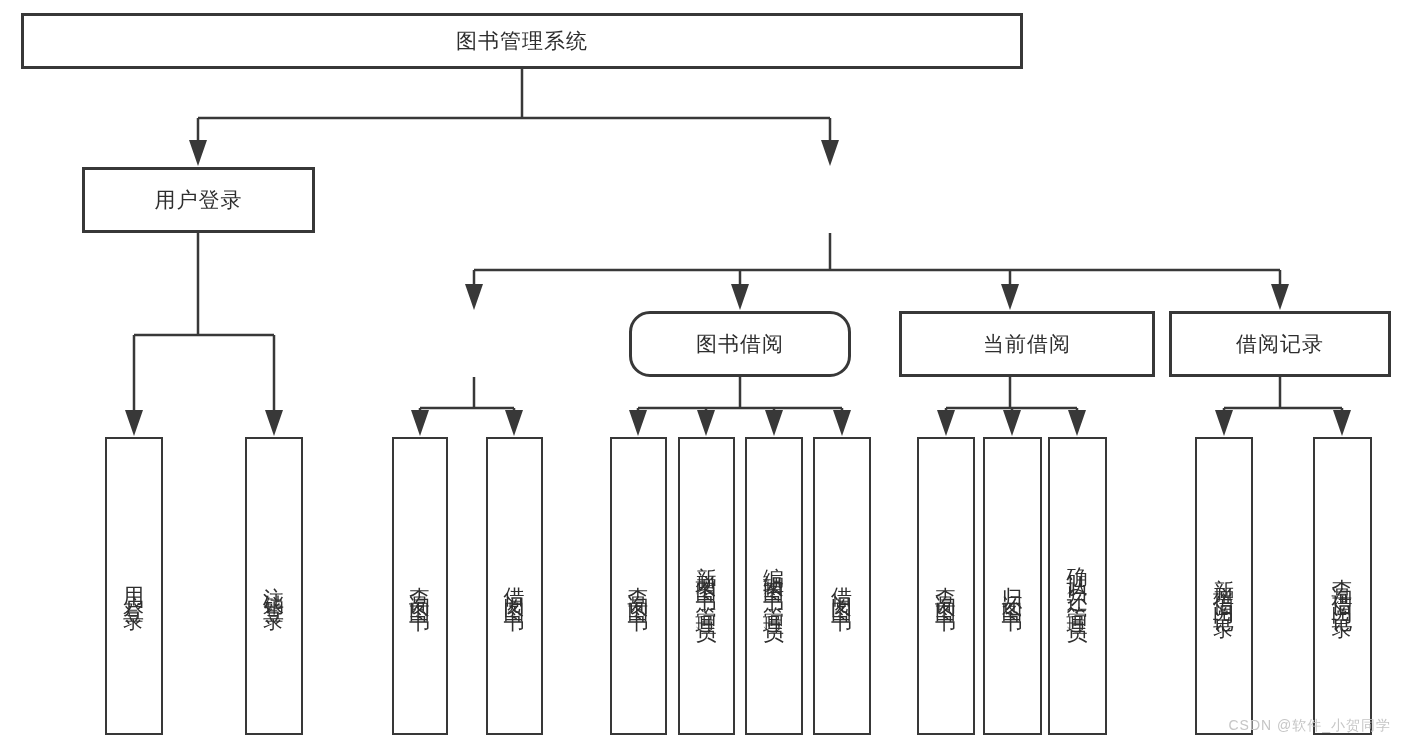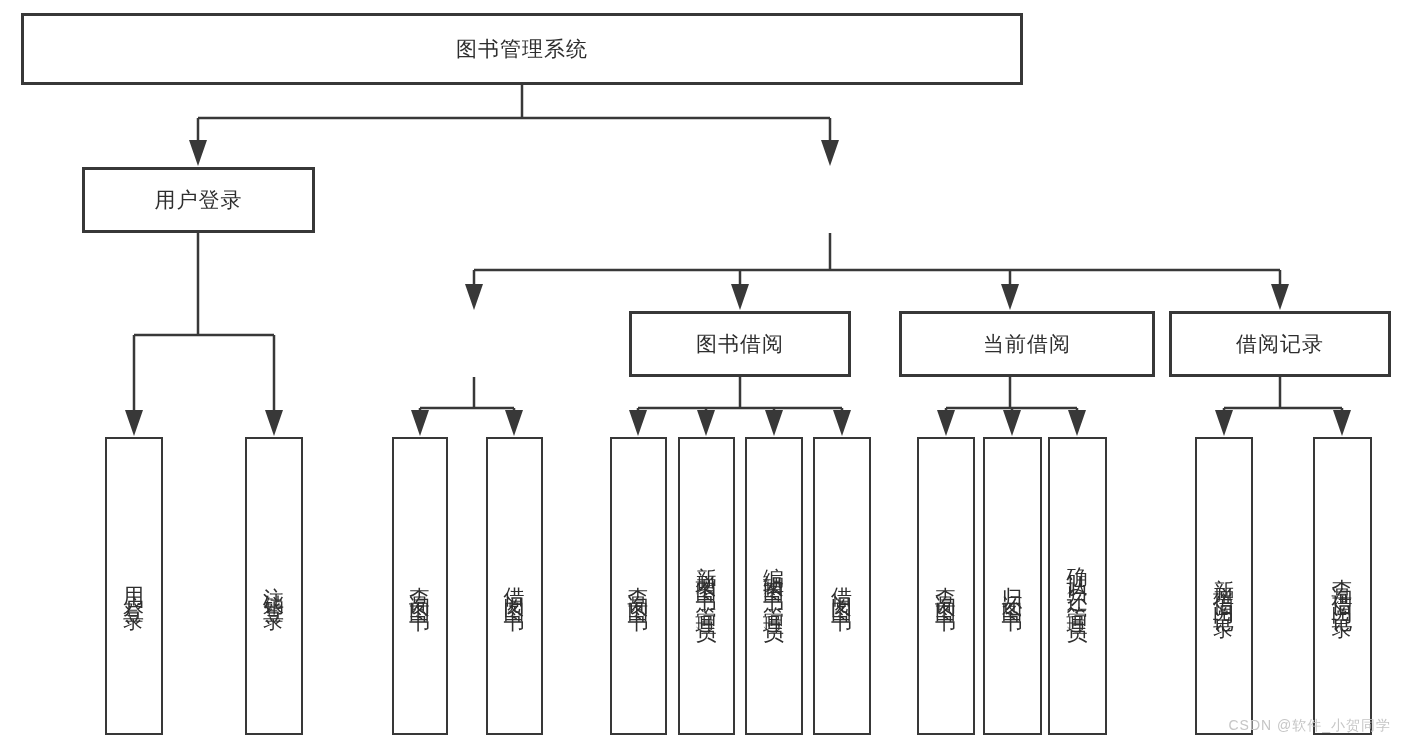--- a/index.html
+++ b/index.html
@@ -40,25 +40,25 @@
   }
   .leaf .vtext {
     writing-mode: vertical-rl;
     text-orientation: mixed;
     line-height: 1;
     letter-spacing: 8px;
     font-size: 21px;
     color: #2e2e2e;
   }
   
-  .b-root        { left: 21px;   top: 13px;  width: 1002px; height: 72px; }
+  .b-root        { left: 21px;   top: 13px;  width: 1002px; height: 56px; }
   .b-l2-login    { left: 82px;   top: 167px; width: 233px;  height: 66px; }
   .b-l2-mgmt     { left: 712px;  top: 167px; width: 234px;  height: 66px; }
   .b-l3-newbook  { left: 363px;  top: 311px; width: 222px;  height: 66px; }
-  .b-l3-borrow   { left: 629px;  top: 311px; width: 222px;  height: 66px; }
+  .b-l3-borrow   { left: 629px;  top: 311px; width: 222px;  height: 66px; border-radius: 21px; }
   .b-l3-current  { left: 899px;  top: 311px; width: 256px;  height: 66px; }
   .b-l3-records  { left: 1169px; top: 311px; width: 222px;  height: 66px; }
   
   .leaf          { top: 437px; height: 298px; }
   .b-u0 { left: 105px;  width: 58px; }
   .b-u1 { left: 245px;  width: 58px; }
   .b-n0 { left: 392px;  width: 56px; }
   .b-n1 { left: 486px;  width: 57px; }
   .b-b0 { left: 610px;  width: 57px; }
   .b-b1 { left: 678px;  width: 57px; }

